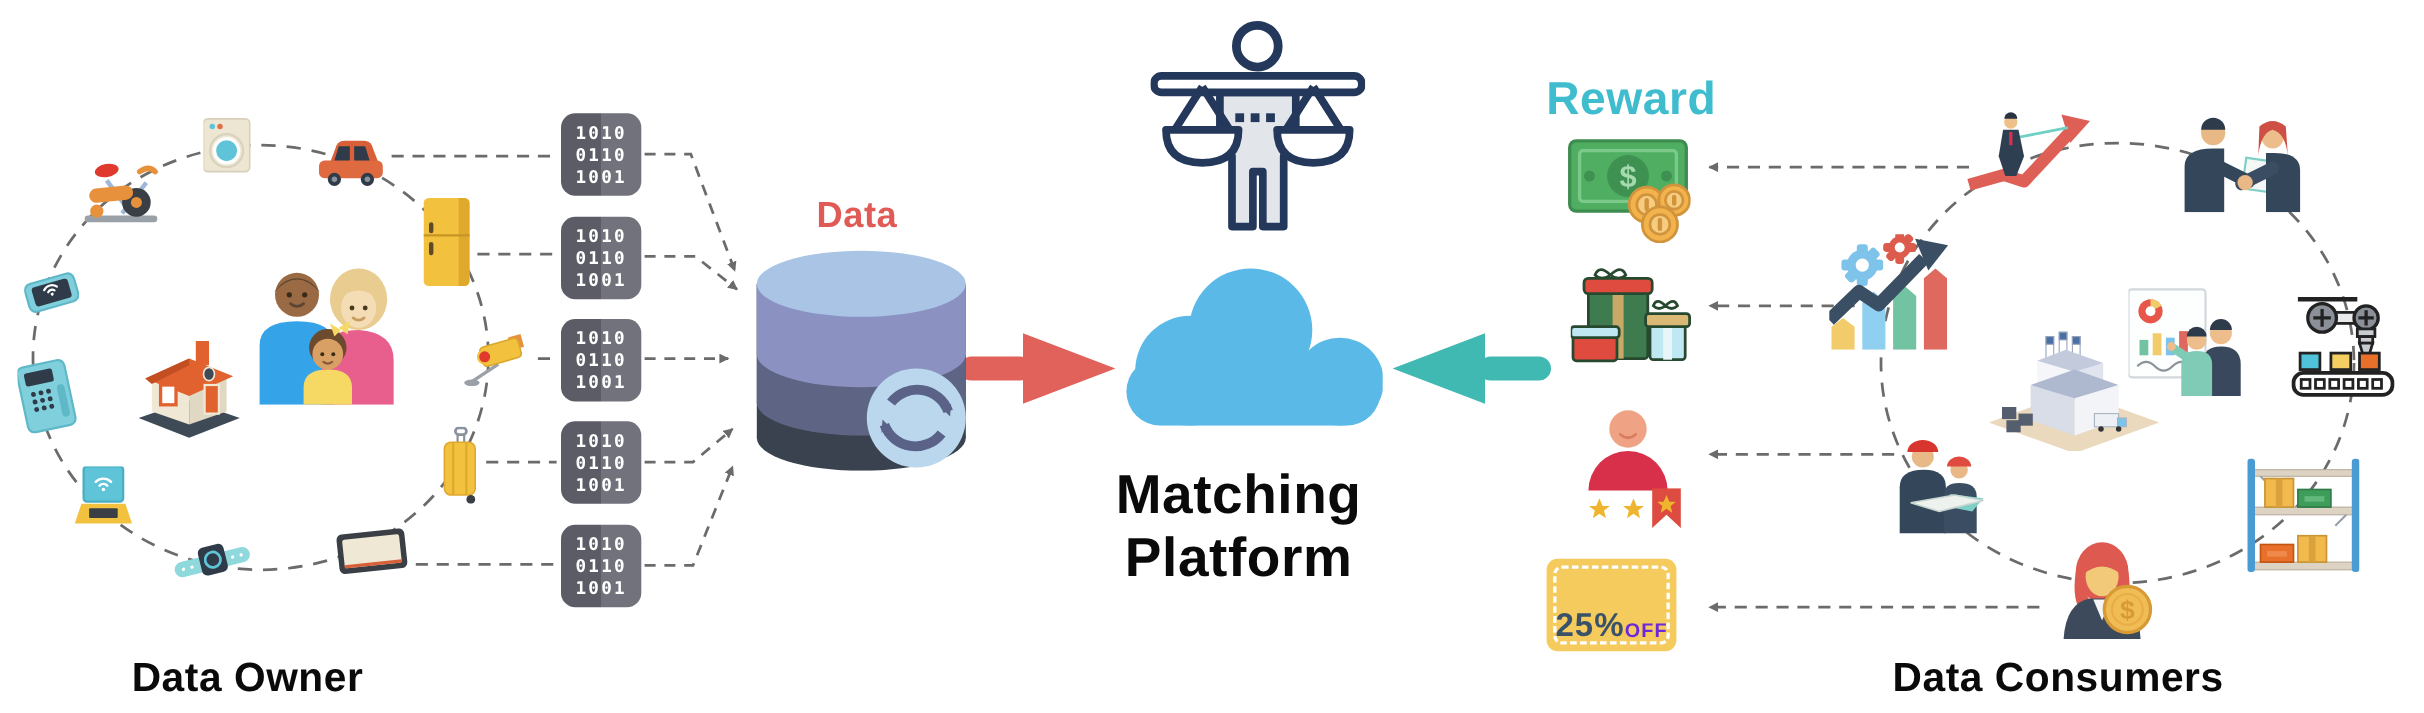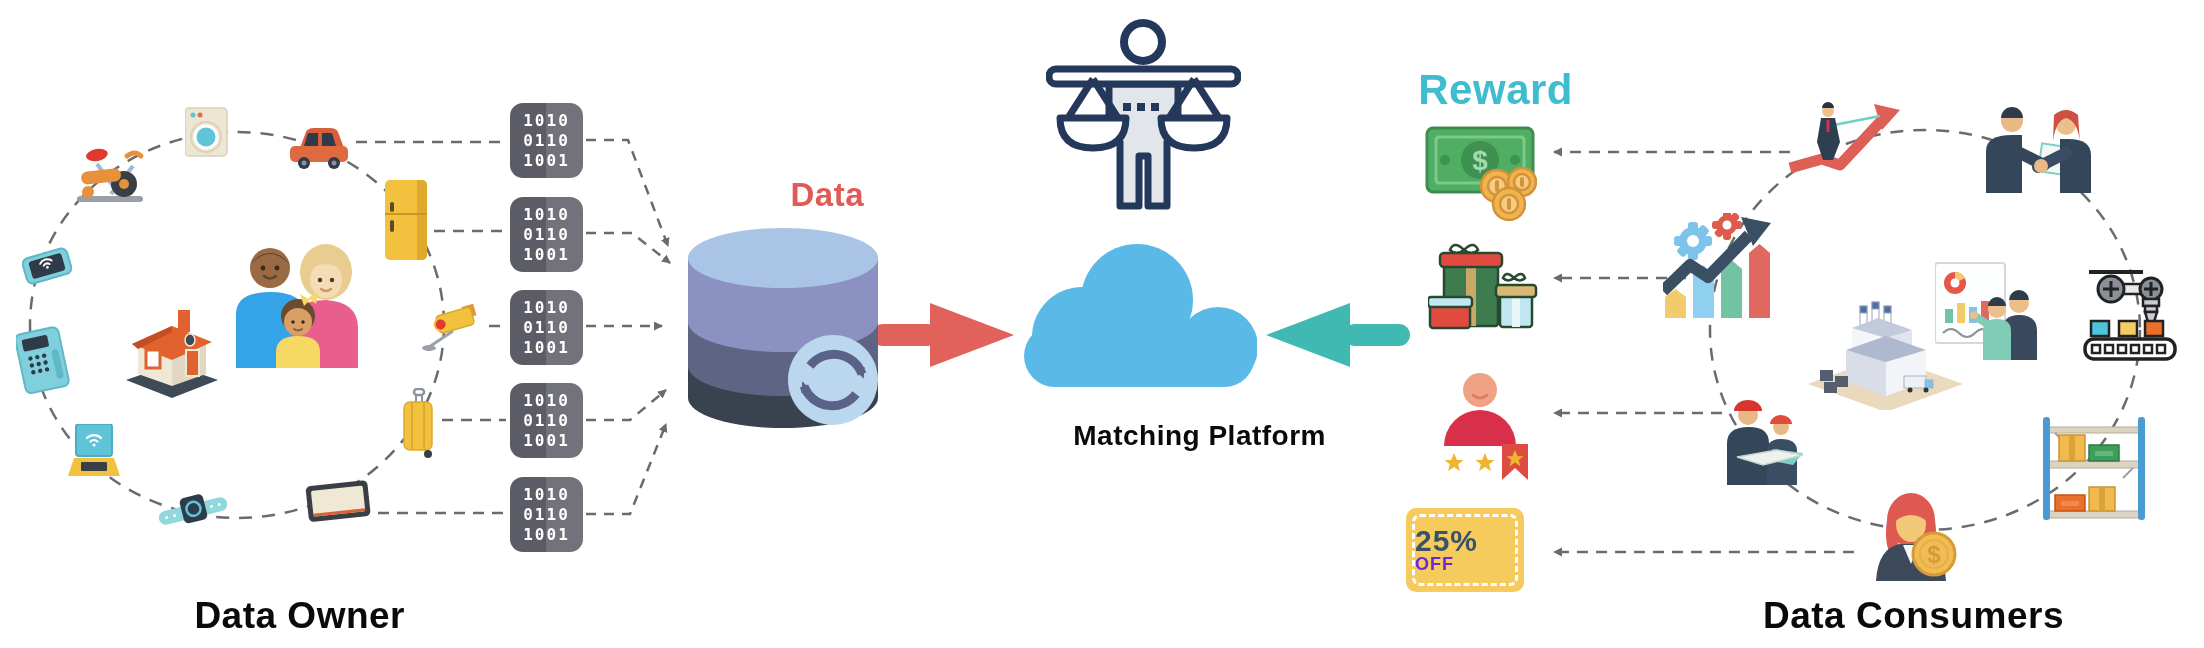--- a/index.html
+++ b/index.html
@@ -4,36 +4,36 @@
 <style>
   :root{
     --accent-red:#E15B56; --accent-teal:#3FBDCE; --cloud:#5BB9E8;
     --arrow-in:#E0625B; --arrow-out:#3FB9B1; --line:#6B6B6B; --label:#0A0A0A;
   }
   html,body{margin:0;padding:0;background:#fff;}
   #canvas{position:relative;width:2204px;height:648px;background:#fff;overflow:hidden;
           font-family:"Liberation Sans",sans-serif;}
   #wires{position:absolute;left:0;top:0;z-index:0;}
   .ic{position:absolute;z-index:2;}
-  .lbl{position:absolute;z-index:3;font-weight:bold;text-align:right;color:var(--label);
+  .lbl{position:absolute;z-index:3;font-weight:bold;text-align:center;color:var(--label);
        font-family:"Liberation Sans",sans-serif;letter-spacing:0.5px;}
   #data-owner-label{left:45px;top:595px;width:360px;font-size:37px;}
   #data-consumers-label{left:1678px;top:595px;width:386px;font-size:37px;}
-  #matching-platform-label{left:926px;top:420px;width:400px;font-size:28px;}
+  #matching-platform-label{left:926px;top:420px;width:400px;font-size:50px;}
   #data-label{left:694px;top:176px;width:170px;font-size:33px;color:var(--accent-red);}
   #reward-label{left:1393px;top:66px;width:180px;font-size:42px;color:var(--accent-teal);}
   .bin{position:absolute;z-index:2;left:510px;width:73px;height:75px;border-radius:13px;
        background:linear-gradient(90deg,#5B5C66 50%,#71727B 50%);
        display:flex;flex-direction:column;align-items:center;justify-content:center;
        color:#fff;font-family:"DejaVu Sans Mono",monospace;font-weight:bold;
        font-size:16px;line-height:20px;letter-spacing:2px;}
   .coupon{position:absolute;z-index:2;left:1406px;top:508px;width:118px;height:84px;
           background:#F5CB5E;border-radius:10px;}
   .coupon-in{position:absolute;inset:6px;border:3px dashed #fff;border-radius:8px;
-             display:flex;flex-direction:column;align-items:flex-start;justify-content:center;}
+             display:flex;flex-direction:row;align-items:flex-end;justify-content:center;}
   .c25{font-weight:bold;font-size:30px;line-height:28px;color:#3A5268;letter-spacing:1px;}
   .coff{font-weight:bold;font-size:18px;line-height:19px;color:#6d28d9;letter-spacing:1px;}
 </style>
 </head>
 <body>
 
 <div id="canvas">
 
   <svg id="wires" width="2204" height="648">
     <defs>

